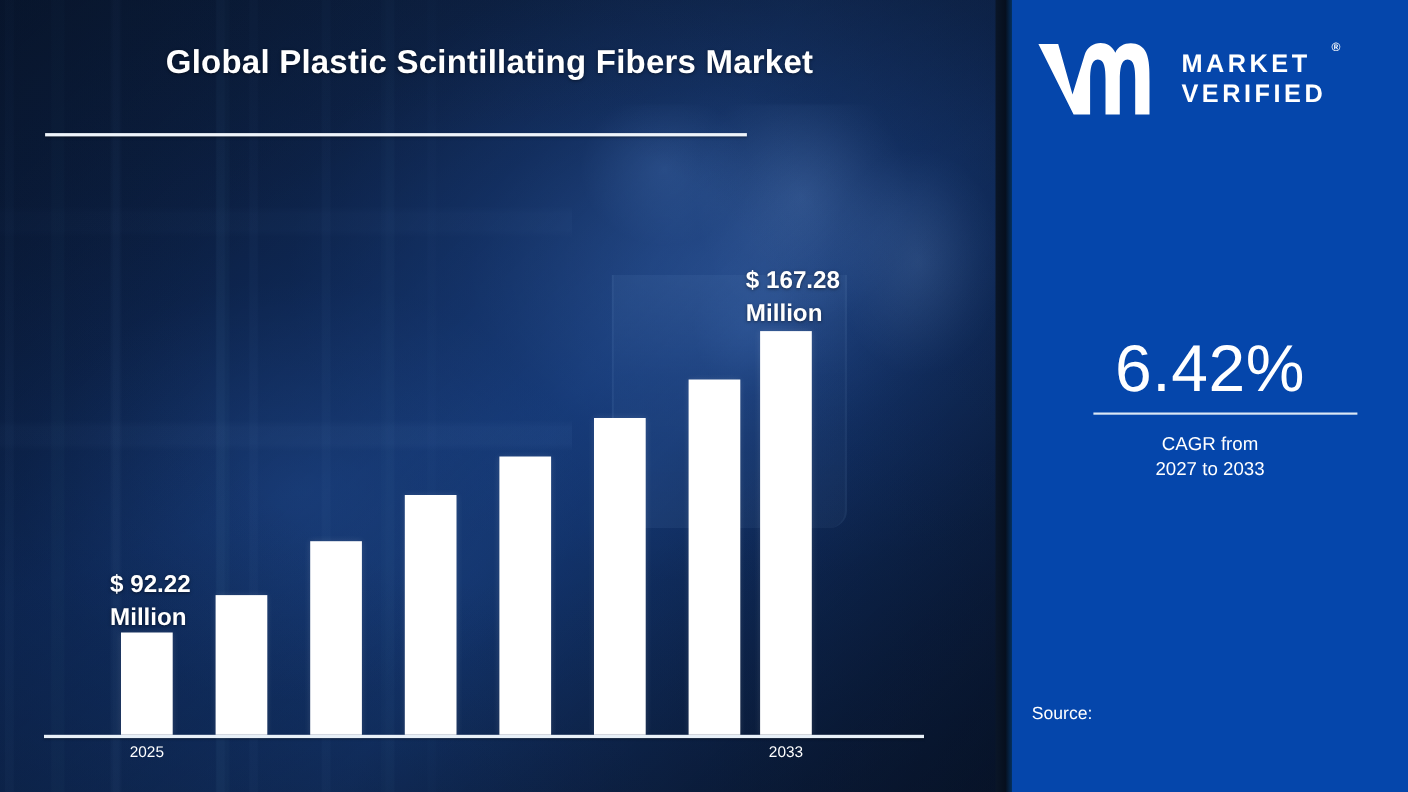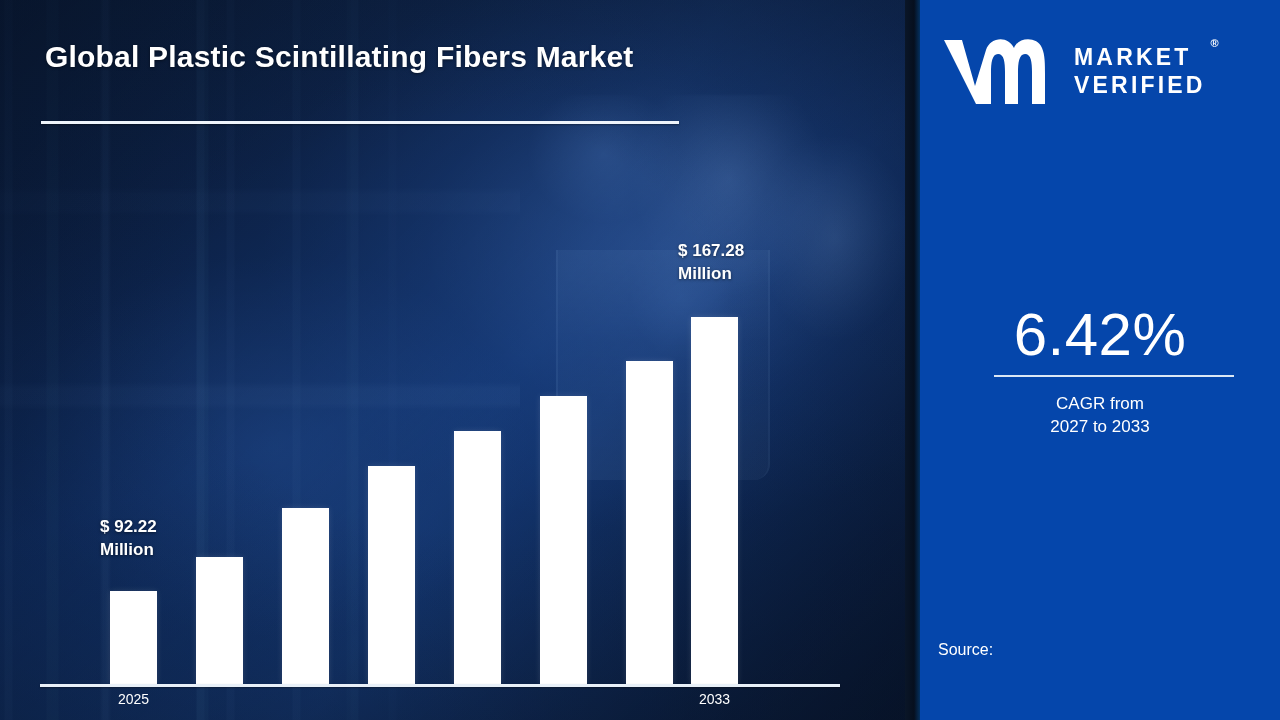--- a/index.html
+++ b/index.html
@@ -102,33 +102,34 @@
   
   #chart-title {
     position: absolute;
     left: 45px; top: 40px;
     width: 800px;
     color: #ffffff;
     font-size: 30px;
     font-weight: bold;
     letter-spacing: 0.2px;
     text-shadow: 0 1px 3px rgba(0,0,0,0.45);
+    text-align: center;
   }
   #title-rule {
     position: absolute;
     left: 41px; top: 121px;
     width: 638px; height: 3px;
     background: #eef4fb;
     box-shadow: 0 1px 2px rgba(0,0,0,0.35);
   }
 
   
   #plot {
     position: absolute;
-    left: 0; top: 16px;
+    left: 0; top: 0;
     width: 912px; height: 592px;
   }
   #axis-line {
     position: absolute;
     left: 40px; top: 668px;
     width: 800px; height: 3px;
     background: #e8f0f8;
     box-shadow: 0 1px 2px rgba(0,0,0,0.35);
   }
   .bar {
@@ -140,21 +141,21 @@
     position: absolute;
     top: 675px;
     color: #ffffff;
     font-size: 14px;
     text-align: center;
     width: 60px;
   }
   .value-label {
     position: absolute;
     color: #ffffff;
-    font-size: 17px;
+    font-size: 22px;
     font-weight: bold;
     line-height: 1.35;
     text-shadow: 0 1px 3px rgba(0,0,0,0.5);
     white-space: pre-line;
   }
   #value-label-first { left: 100px; top: 516px; }
   #value-label-last  { left: 678px; top: 240px; }
 
   
   #right-panel {

